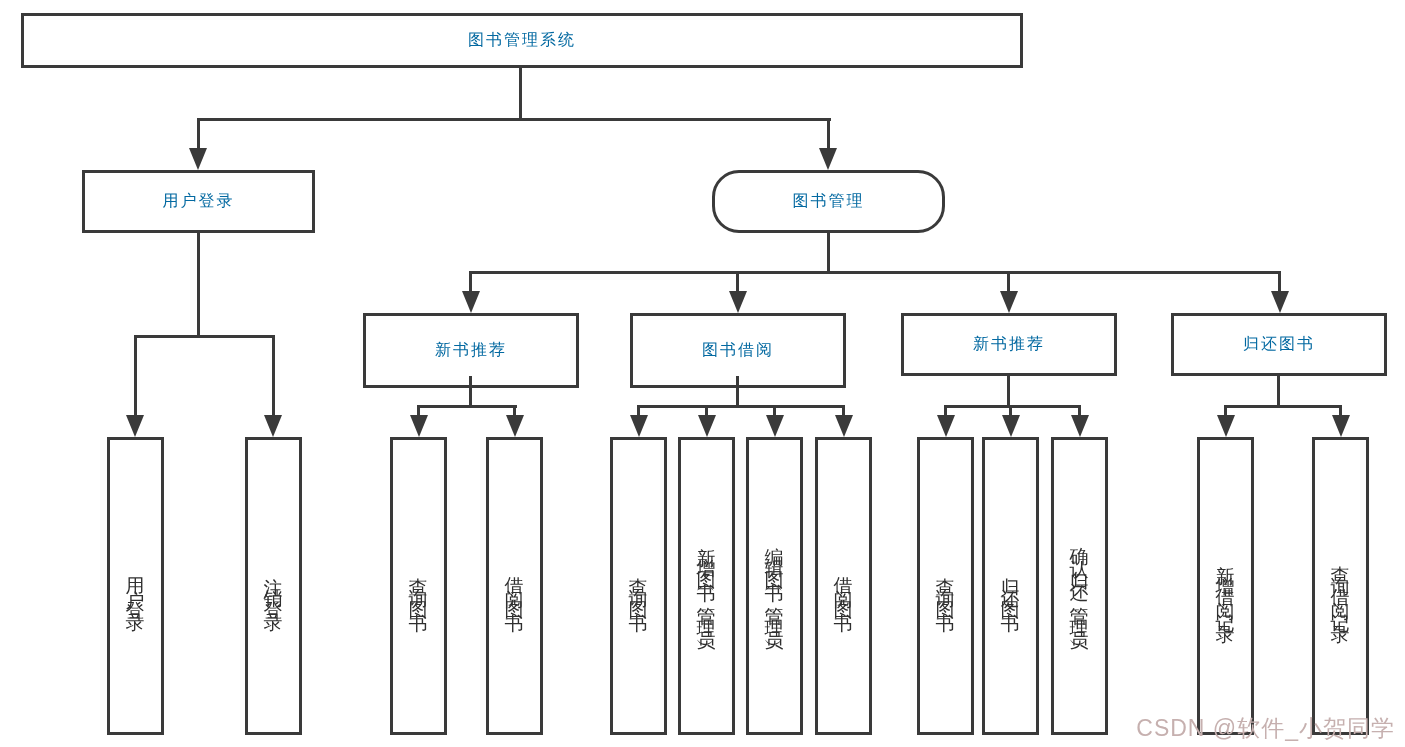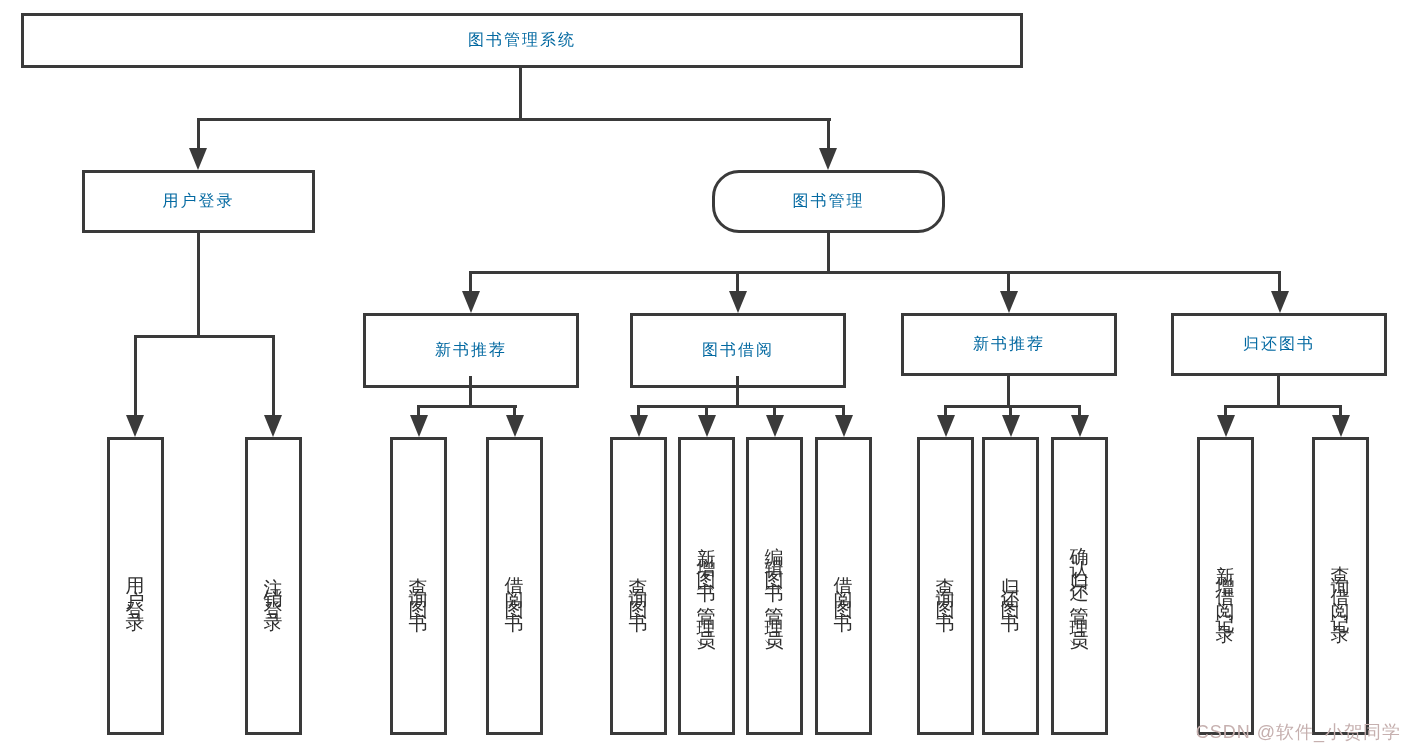--- a/index.html
+++ b/index.html
@@ -55,23 +55,23 @@
   .arw {
     position: absolute;
     width: 0;
     height: 0;
     border-left: 9px solid transparent;
     border-right: 9px solid transparent;
     border-top: 22px solid #3a3a3a;
   }
   .watermark {
     position: absolute;
-    right: 4px;
+    right: 10px;
     bottom: 3px;
-    font-size: 18px;
+    font-size: 23px;
     letter-spacing: 1px;
     color: #c6b0af;
   }
 </style>
 </head>
 <body>
 
 <div id="canvas">
 
   <div class="hbox" style="left:21px; top:13px; width:1002px; height:55px;">图书管理系统</div>

